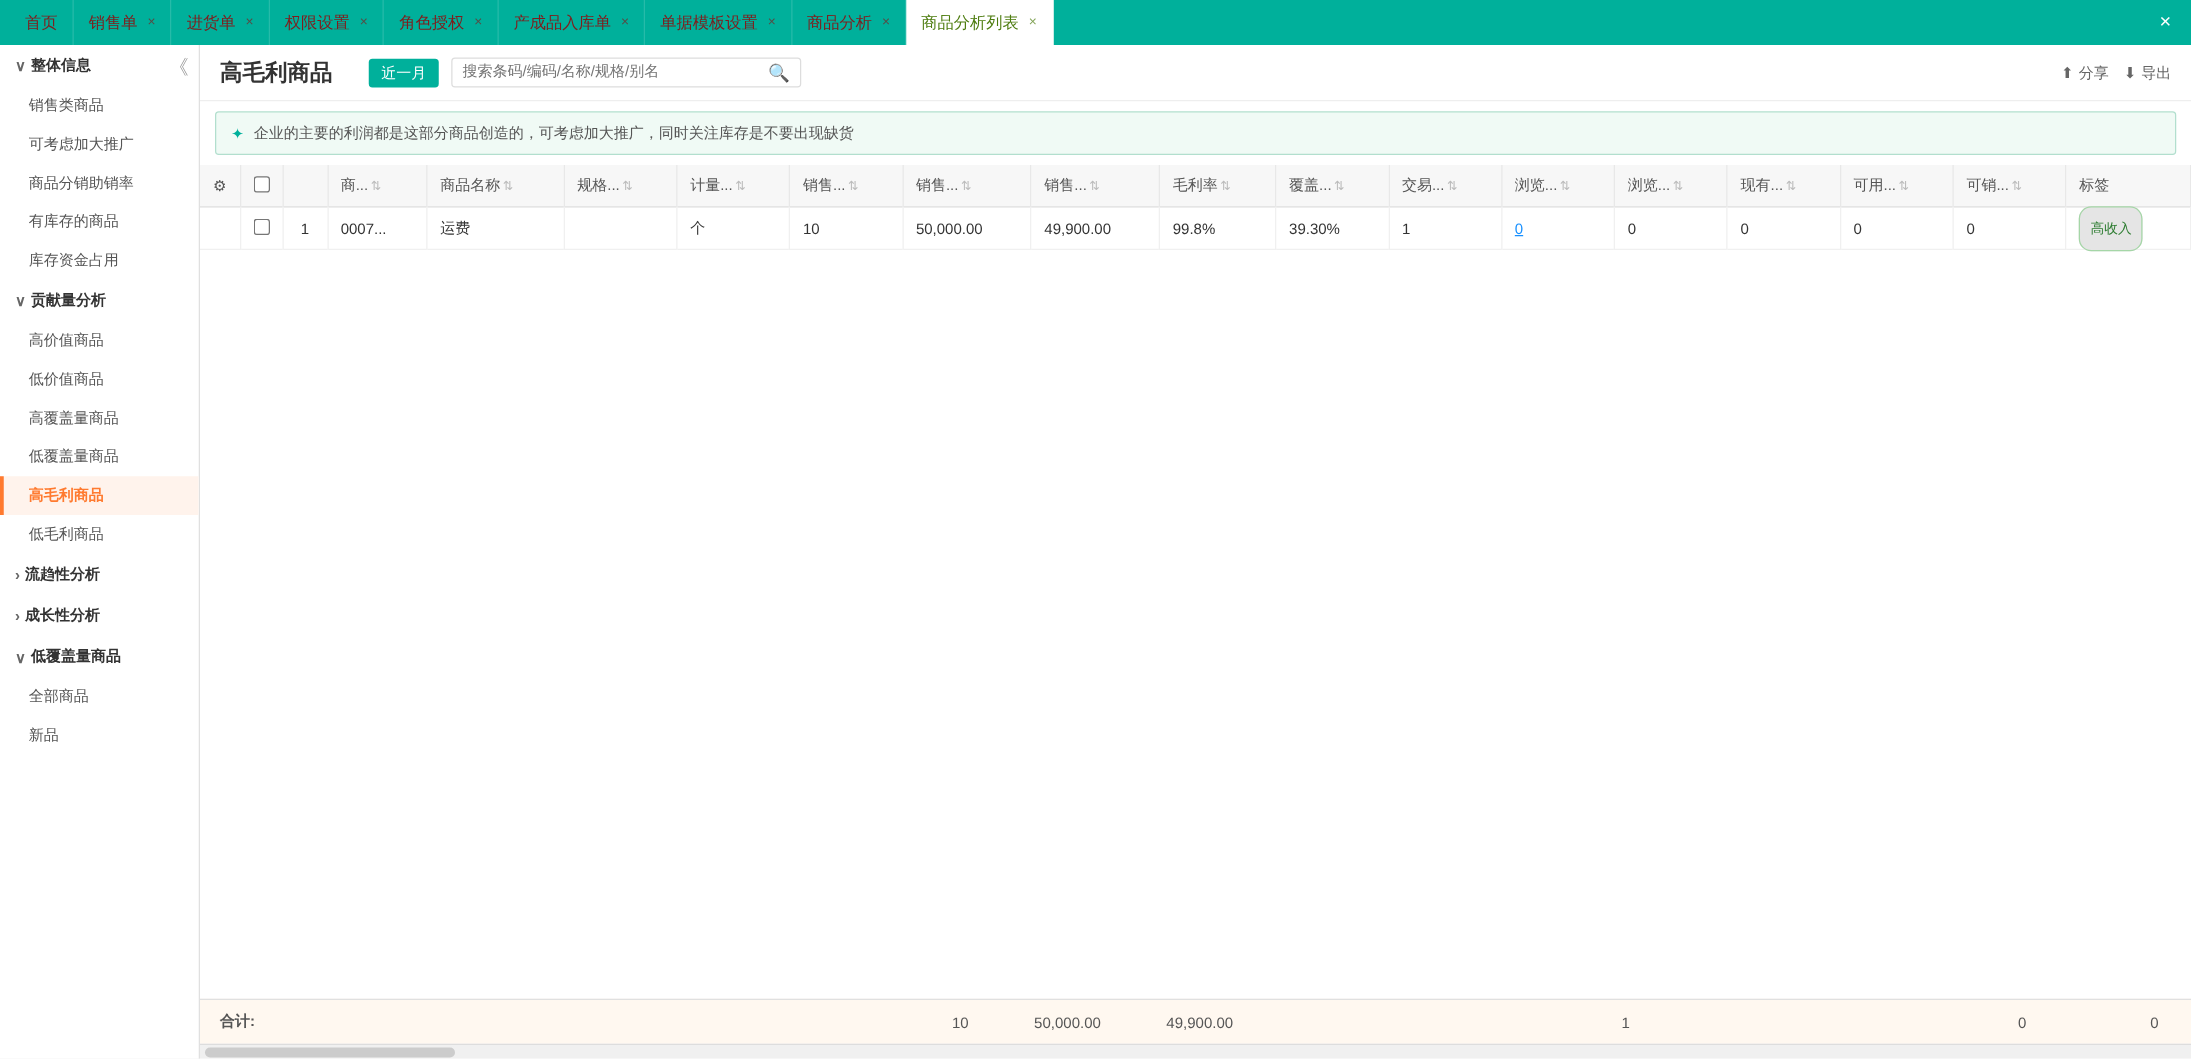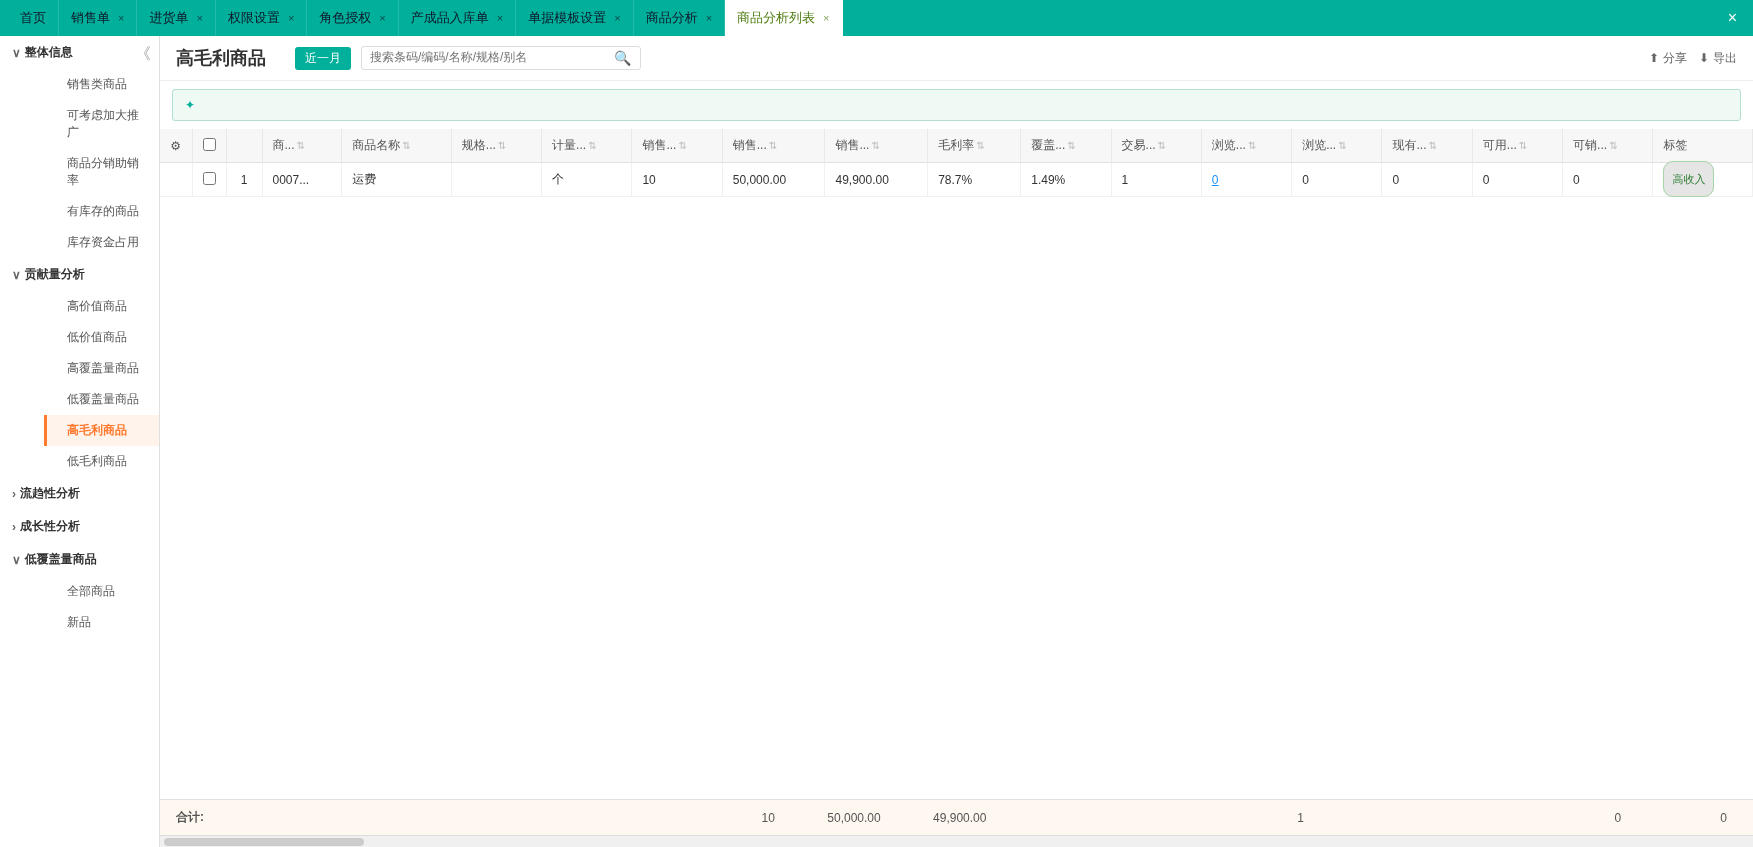--- a/index.html
+++ b/index.html
@@ -12,21 +12,21 @@
       background: #00b09b;
       height: 36px;
       padding: 0 8px;
       gap: 0;
     }
     .nav-tab {
       display: flex;
       align-items: center;
       padding: 0 12px;
       height: 36px;
-      color: #0f172a;
+      color: #7f1d1d;
       cursor: pointer;
       font-size: 13px;
       white-space: nowrap;
       gap: 4px;
       border-right: 1px solid rgba(255,255,255,0.15);
     }
     .nav-tab.active { background: #fff; color: #4d7c0f; }
     .nav-tab .close-x { font-size: 11px; opacity: 0.7; margin-left: 4px; cursor: pointer; }
     .nav-close-all {
       margin-left: auto;
@@ -72,21 +72,20 @@
       cursor: pointer;
       font-weight: bold;
     }
     .sidebar-group-title .arrow { margin-right: 4px; color: #666; }
     .sidebar-item {
       padding: 7px 12px 7px 20px;
       font-size: 12px;
       color: #555;
       cursor: pointer;
       border-left: 3px solid transparent;
-      margin-left: 44px;
     }
     .sidebar-item.active {
       background: #fff3ec;
       color: #ff7a2f;
       border-left: 3px solid #ff7a2f;
       font-weight: bold;
     }
 
     
     .content-area {
@@ -366,20 +365,21 @@
         </div>
         <div class="action-btn">
           <span>⬇</span>
           <span>导出</span>
         </div>
       </div>
     </div>
 
     <div class="notice-bar">
       <span class="notice-icon">✦</span>
+      <span>企业的主要的利润都是这部分商品创造的，可考虑加大推广，同时关注库存是不要出现缺货</span>
     </div>
 
     <div class="table-wrapper">
       <table>
         <thead>
           <tr>
             <th class="gear-cell">⚙</th>
             <th class="checkbox-cell"><input type="checkbox" style=""></th>
             <th class="num-cell"></th>
             <th><span>商...</span><span class="sort-arrows">⇅</span></th>
@@ -405,22 +405,22 @@
             <td class="gear-cell"></td>
             <td class="checkbox-cell"><input type="checkbox" style=""></td>
             <td class="num-cell">1</td>
             <td>0007...</td>
             <td>运费</td>
             <td></td>
             <td>个</td>
             <td>10</td>
             <td>50,000.00</td>
             <td>49,900.00</td>
-            <td>78.7%</td>
-            <td>1.49%</td>
+            <td>99.8%</td>
+            <td>39.30%</td>
             <td>1</td>
             <td><span class="link-style">0</span></td>
             <td>0</td>
             <td>0</td>
             <td>0</td>
             <td>0</td>
             <td><span class="tag-high-income">高收入</span></td>
           </tr>
         </tbody>
       </table>

